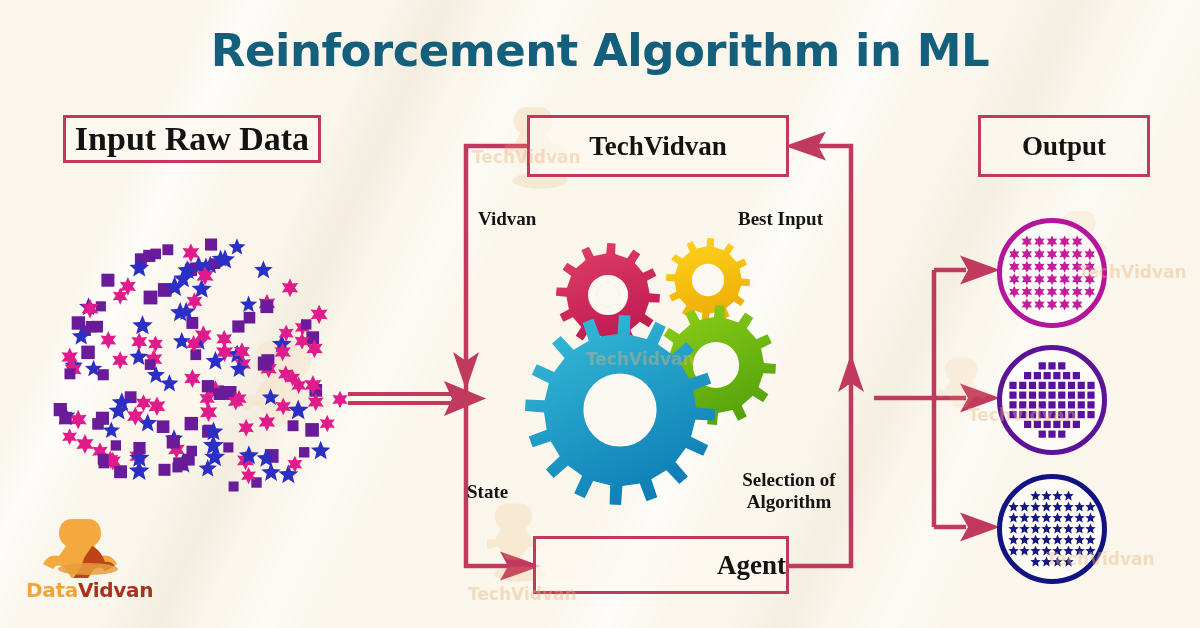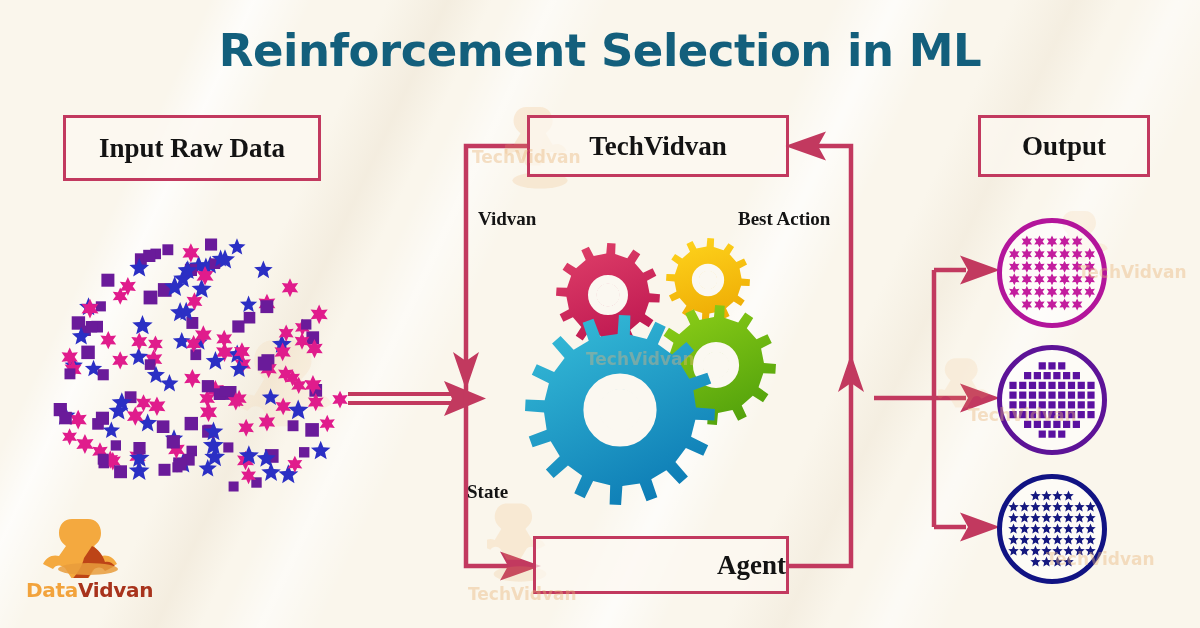--- a/index.html
+++ b/index.html
@@ -30,21 +30,21 @@
   
   .nbox{
     position:absolute;
     border:3px solid #c2395f;
     background:rgba(252,248,241,.72);
     display:flex;align-items:center;justify-content:center;
     font-family:"Liberation Serif", serif;
     font-weight:bold;color:#131313;
     box-sizing:border-box;
   }
-  #box-input{ left:63px;  top:115px; width:258px; height:66px; font-size:27px;}
+  #box-input{ left:63px;  top:115px; width:258px; height:48px; font-size:34px;}
   #box-env  { left:527px; top:115px; width:262px; height:62px; font-size:27px;}
   #box-out  { left:978px; top:115px; width:172px; height:62px; font-size:27px;}
   #box-agent{ left:533px; top:536px; width:256px; height:58px; font-size:27px;justify-content:flex-end;}
 
   
   .elabel{
     position:absolute;
     font-family:"Liberation Serif", serif;
     font-weight:bold;color:#141414;font-size:19px;line-height:22px;
   }
@@ -145,21 +145,21 @@
       <path d="M934,270 L934,527" fill="none" stroke="#c2395f" stroke-width="4.5"></path>
       <path d="M934,270 L966,270" fill="none" stroke="#c2395f" stroke-width="4.5"></path>
       <path d="M934,398 L966,398" fill="none" stroke="#c2395f" stroke-width="4.5"></path>
       <path d="M934,527 L966,527" fill="none" stroke="#c2395f" stroke-width="4.5"></path>
       <path d="M960,255.5 L1000,270 L960,284.5 L968,270 Z" fill="#c2395f"></path>
       <path d="M960,383.5 L1000,398 L960,412.5 L968,398 Z" fill="#c2395f"></path>
       <path d="M960,512.5 L1000,527 L960,541.5 L968,527 Z" fill="#c2395f"></path>
     </g>
   </svg>
 
-  <div class="title">Reinforcement Selection in ML</div>
+  <div class="title">Reinforcement Algorithm in ML</div>
 
   <svg class="wm-fig" style="left:505px;top:100px;" width="70" height="92" viewBox="0 0 60 80">
     <path d="M30 6 c7 0 11 6 11 12 c0 5 -3 8 -6 11 l6 10 c5 -2 10 0 12 5 l-8 4 c-3 -4 -7 -3 -9 -1 l-6 10 h-12 l-6 -10 c-2 -2 -6 -3 -9 1 l-8 -4 c2 -5 7 -7 12 -5 l6 -10 c-3 -3 -6 -6 -6 -11 c0 -6 4 -12 11 -12 z" fill="#f0b26a" opacity=".45"></path>
     <ellipse cx="30" cy="70" rx="24" ry="7" fill="#e8a85c" opacity=".4"></ellipse>
   </svg>
   <svg class="wm-fig" style="left:487px;top:497px;" width="66" height="88" viewBox="0 0 60 80">
     <path d="M30 6 c7 0 11 6 11 12 c0 5 -3 8 -6 11 l6 10 c5 -2 10 0 12 5 l-8 4 c-3 -4 -7 -3 -9 -1 l-6 10 h-12 l-6 -10 c-2 -2 -6 -3 -9 1 l-8 -4 c2 -5 7 -7 12 -5 l6 -10 c-3 -3 -6 -6 -6 -11 c0 -6 4 -12 11 -12 z" fill="#f0b26a" opacity=".42"></path>
     <ellipse cx="30" cy="70" rx="24" ry="7" fill="#e8a85c" opacity=".38"></ellipse>
   </svg>
   <svg class="wm-fig" style="left:1055px;top:205px;" width="60" height="80" viewBox="0 0 60 80">
@@ -377,22 +377,26 @@
     <span>TechVidvan</span>
   </div>
   <div class="nbox" id="box-out">
     <span>Output</span>
   </div>
   <div class="nbox" id="box-agent">
     <span>Agent</span>
   </div>
 
   <div class="elabel" id="lbl-reward">Vidvan</div>
-  <div class="elabel" id="lbl-best">Best Action</div>
+  <div class="elabel" id="lbl-best">Best Input</div>
   <div class="elabel" id="lbl-state">State</div>
+  <div class="elabel" id="lbl-sel">
+    <div>Selection of</div>
+    <div>Algorithm</div>
+  </div>
 
   <div class="ocircle" id="oc1">
     <svg width="100" height="100" viewBox="0 0 100 100" id="ocs0">
         <path d="M24.86,12.54 L26.43,15.85 L30.08,15.55 L27.99,18.57 L30.08,21.59 L26.43,21.29 L24.86,24.61 L23.29,21.29 L19.63,21.59 L21.72,18.57 L19.63,15.55 L23.29,15.85 Z" fill="#c31d9e"></path>
         <path d="M37.43,12.54 L39.00,15.85 L42.65,15.55 L40.57,18.57 L42.65,21.59 L39.00,21.29 L37.43,24.61 L35.86,21.29 L32.20,21.59 L34.29,18.57 L32.20,15.55 L35.86,15.85 Z" fill="#c31d9e"></path>
         <path d="M50.00,12.54 L51.57,15.85 L55.23,15.55 L53.14,18.57 L55.23,21.59 L51.57,21.29 L50.00,24.61 L48.43,21.29 L44.77,21.59 L46.86,18.57 L44.77,15.55 L48.43,15.85 Z" fill="#c31d9e"></path>
         <path d="M62.57,12.54 L64.14,15.85 L67.80,15.55 L65.71,18.57 L67.80,21.59 L64.14,21.29 L62.57,24.61 L61.00,21.29 L57.35,21.59 L59.43,18.57 L57.35,15.55 L61.00,15.85 Z" fill="#c31d9e"></path>
         <path d="M75.14,12.54 L76.71,15.85 L80.37,15.55 L78.28,18.57 L80.37,21.59 L76.71,21.29 L75.14,24.61 L73.57,21.29 L69.92,21.59 L72.01,18.57 L69.92,15.55 L73.57,15.85 Z" fill="#c31d9e"></path>
         <path d="M12.29,25.11 L13.85,28.43 L17.51,28.13 L15.42,31.14 L17.51,34.16 L13.85,33.86 L12.29,37.18 L10.72,33.86 L7.06,34.16 L9.15,31.14 L7.06,28.13 L10.72,28.43 Z" fill="#c31d9e"></path>
         <path d="M24.86,25.11 L26.43,28.43 L30.08,28.13 L27.99,31.14 L30.08,34.16 L26.43,33.86 L24.86,37.18 L23.29,33.86 L19.63,34.16 L21.72,31.14 L19.63,28.13 L23.29,28.43 Z" fill="#c31d9e"></path>

